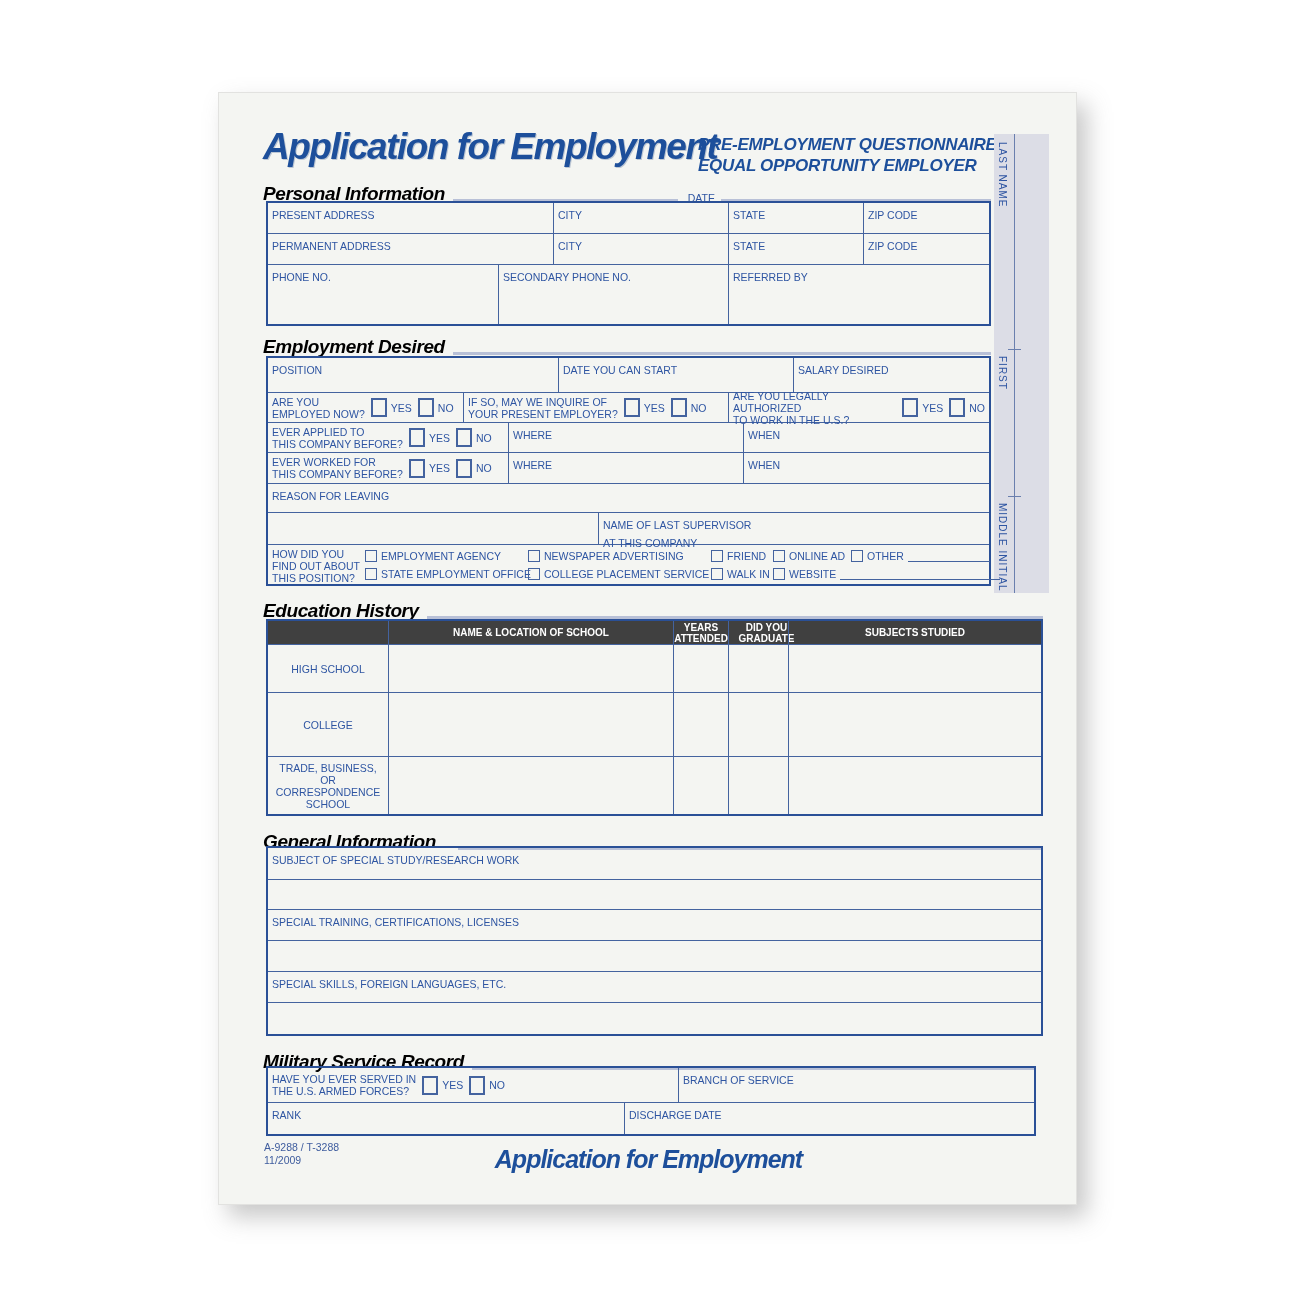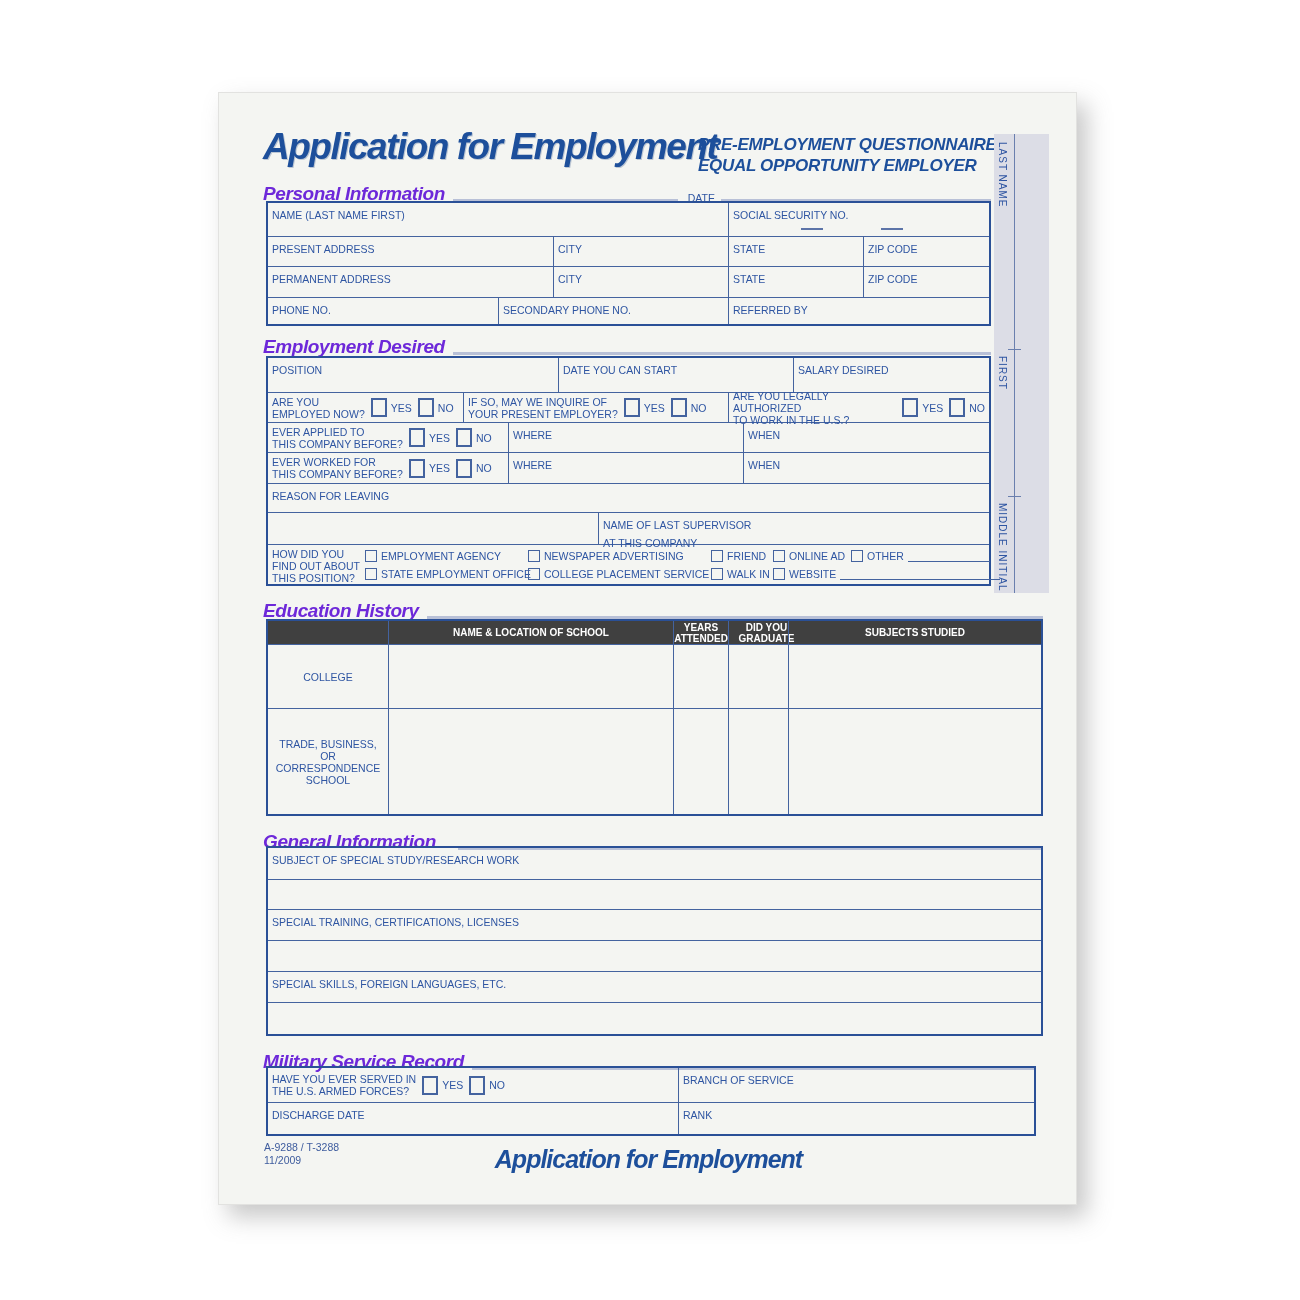--- a/index.html
+++ b/index.html
@@ -4,21 +4,21 @@
 <style>
   html,body{margin:0;padding:0;background:#ffffff;width:1300px;height:1300px;position:relative;
     font-family:"Liberation Sans",sans-serif;}
   .abs{position:absolute;}
   .paper{position:absolute;left:218px;top:92px;width:859px;height:1113px;background:#f4f5f2;
     border:1px solid #e2e2e0;box-shadow:10px 12px 22px rgba(110,110,110,.38);box-sizing:border-box;}
   .title{font-size:37px;font-weight:bold;font-style:italic;color:#1d4f9b;letter-spacing:-1.5px;
     text-shadow:1px 1px 0 rgba(20,60,120,.25);}
   .subtitle{font-size:17px;font-weight:bold;font-style:italic;color:#1d4f9b;line-height:21px;letter-spacing:-0.3px;}
   .sec-head{display:flex;align-items:flex-end;}
-  .sec-title{font-size:19px;font-weight:bold;font-style:italic;color:#6d28d9;letter-spacing:-0.4px;white-space:nowrap;}
+  .sec-title{font-size:19px;font-weight:bold;font-style:italic;color:#000000;letter-spacing:-0.4px;white-space:nowrap;}
   .sec-rule{height:3px;background:#b8c0d7;flex:1;margin:0 0 3px 8px;}
   .lbl{font-size:10.5px;color:#2e55a2;white-space:pre-line;line-height:12px;}
   .tbl{position:absolute;border:2px solid #2a5097;box-sizing:border-box;display:flex;flex-direction:column;background:transparent;}
   .trow{display:flex;border-top:1px solid #44639f;box-sizing:border-box;}
   .trow:first-child{border-top:none;}
   .cell{box-sizing:border-box;padding:2px 4px;position:relative;border-left:1px solid #44639f;}
   .cell:first-child{border-left:none;}
   .qcell{display:flex;align-items:center;gap:6px;}
   .cb{width:16px;height:19px;border:2px solid #44639f;display:inline-block;box-sizing:border-box;background:transparent;flex:none;}
   .cbs{width:12px;height:12px;border:1.5px solid #44639f;display:inline-block;box-sizing:border-box;flex:none;}
@@ -56,30 +56,20 @@
   </div>
 
   <div class="abs sec-head" style="left:44px;top:90px;width:728px;">
     <span class="sec-title">Personal Information</span>
     <span class="sec-rule"></span>
     <span class="lbl" style="margin:0 6px 1px 10px;">DATE</span>
     <span class="sec-rule" style="flex:none;width:270px;margin-left:0;"></span>
   </div>
 
   <div class="tbl" style="left:47px;top:108px;width:725px;height:125px;">
-    <div class="trow" style="height:33px;">
-      <div class="cell" style="width:460px;">
-        <span class="lbl">NAME (LAST NAME FIRST)</span>
-      </div>
-      <div class="cell" style="flex:1;">
-        <span class="lbl">SOCIAL SECURITY NO.</span>
-        <span class="dash" style="left:72px;"></span>
-        <span class="dash" style="left:152px;"></span>
-      </div>
-    </div>
     <div class="trow" style="height:30px;">
       <div class="cell" style="width:285px;">
         <span class="lbl">PRESENT ADDRESS</span></div>
       <div class="cell" style="width:175px;">
         <span class="lbl">CITY</span></div>
       <div class="cell" style="width:135px;">
         <span class="lbl">STATE</span></div>
       <div class="cell" style="flex:1;">
         <span class="lbl">ZIP CODE</span></div>
     </div>
@@ -256,20 +246,29 @@
   <div class="tbl" style="left:47px;top:526px;width:777px;height:197px;">
     <div class="trow edu-head" style="height:23px;">
       <div class="cell hc" style="width:120px;"></div>
       <div class="cell hc" style="width:285px;">NAME &amp; LOCATION OF SCHOOL</div>
       <div class="cell hc" style="width:55px;">YEARS
 ATTENDED</div>
       <div class="cell hc" style="width:60px;padding-left:20px;">DID YOU
 GRADUATE</div>
       <div class="cell hc" style="flex:1;">SUBJECTS STUDIED</div>
     </div>
+    <div class="trow" style="height:48px;">
+      <div class="cell edu-lbl" style="width:120px;">
+        <span class="lbl">HIGH SCHOOL</span>
+        </div>
+      <div class="cell" style="width:285px;"></div>
+      <div class="cell" style="width:55px;"></div>
+      <div class="cell" style="width:60px;"></div>
+      <div class="cell" style="flex:1;"></div>
+    </div>
     <div class="trow" style="height:64px;">
       <div class="cell edu-lbl" style="width:120px;">
         <span class="lbl">COLLEGE</span>
         </div>
       <div class="cell" style="width:285px;"></div>
       <div class="cell" style="width:55px;"></div>
       <div class="cell" style="width:60px;"></div>
       <div class="cell" style="flex:1;"></div>
     </div>
     <div class="trow" style="flex:1;">
@@ -330,24 +329,24 @@
           </span>
         <span class="cbg">
             <span class="cb"></span>
           <span class="lbl">NO</span>
           </span>
       </div>
       <div class="cell" style="flex:1;">
         <span class="lbl">BRANCH OF SERVICE</span></div>
     </div>
     <div class="trow" style="flex:1;">
+      <div class="cell" style="flex:1;">
+        <span class="lbl">RANK</span></div>
       <div class="cell" style="width:410px;">
         <span class="lbl">DISCHARGE DATE</span></div>
-      <div class="cell" style="flex:1;">
-        <span class="lbl">RANK</span></div>
     </div>
   </div>
 
   <div class="abs" style="left:45px;top:1048px;font-size:10.5px;color:#3e5c9e;line-height:13px;">
     <div>A-9288 / T-3288</div>
     <div>11/2009</div>
   </div>
   <div class="abs" style="left:0;top:1052px;width:859px;text-align:center;font-size:25px;font-weight:bold;font-style:italic;color:#1d4f9b;letter-spacing:-1px;">Application for Employment</div>
 
 </div>

